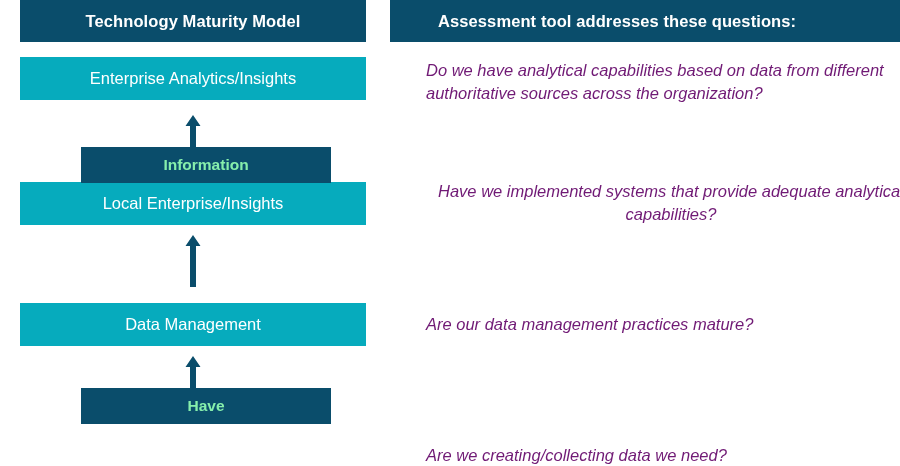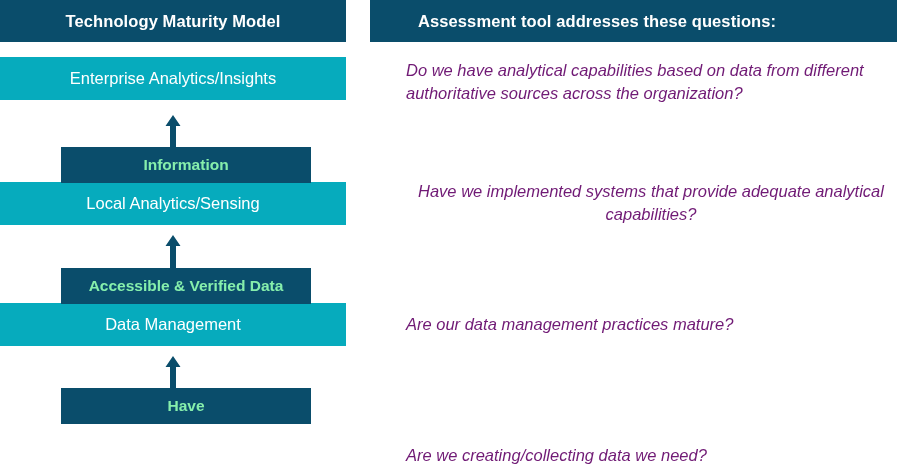--- a/index.html
+++ b/index.html
@@ -13,20 +13,21 @@
     overflow: hidden;
     font-family: "Liberation Sans", "DejaVu Sans", sans-serif;
     -webkit-font-smoothing: antialiased;
   }
 
   #canvas {
     position: relative;
     width: 741px;
     height: 466px;
     background: #ffffff;
+    margin-left: 20px;
   }
 
   
   .abs { position: absolute; box-sizing: border-box; }
 
   
   .header-bar {
     background: #0a4d6b;
     color: #ffffff;
     display: flex;
@@ -102,29 +103,28 @@
   <div class="abs teal-bar" style="top:57px;">Enterprise Analytics/Insights</div>
 
   <div class="abs arrow" style="top:115px; height:52px;">
     <svg viewBox="0 0 28 52" preserveAspectRatio="none" aria-hidden="true">
       <polygon points="14,0 21.5,11 17,11 17,52 11,52 11,11 6.5,11" fill="#0a4d6b"></polygon>
     </svg>
   </div>
 
   <div class="abs dark-box" style="top:147px;">Information</div>
 
-  <div class="abs teal-bar" style="top:182px;">Local Analytics/Sensing</div>
+  <div class="abs teal-bar" style="top:182px;">Local Enterprise/Insights</div>
 
   <div class="abs arrow" style="top:235px; height:52px;">
     <svg viewBox="0 0 28 52" preserveAspectRatio="none" aria-hidden="true">
       <polygon points="14,0 21.5,11 17,11 17,52 11,52 11,11 6.5,11" fill="#0a4d6b"></polygon>
     </svg>
   </div>
 
-  <div class="abs dark-box" style="top:268px;">Accessible &amp; Verified Data</div>
 
   <div class="abs teal-bar" style="top:303px;">Data Management</div>
 
   <div class="abs arrow" style="top:356px; height:52px;">
     <svg viewBox="0 0 28 52" preserveAspectRatio="none" aria-hidden="true">
       <polygon points="14,0 21.5,11 17,11 17,52 11,52 11,11 6.5,11" fill="#0a4d6b"></polygon>
     </svg>
   </div>
 
   <div class="abs dark-box" style="top:388px;">Have</div>

